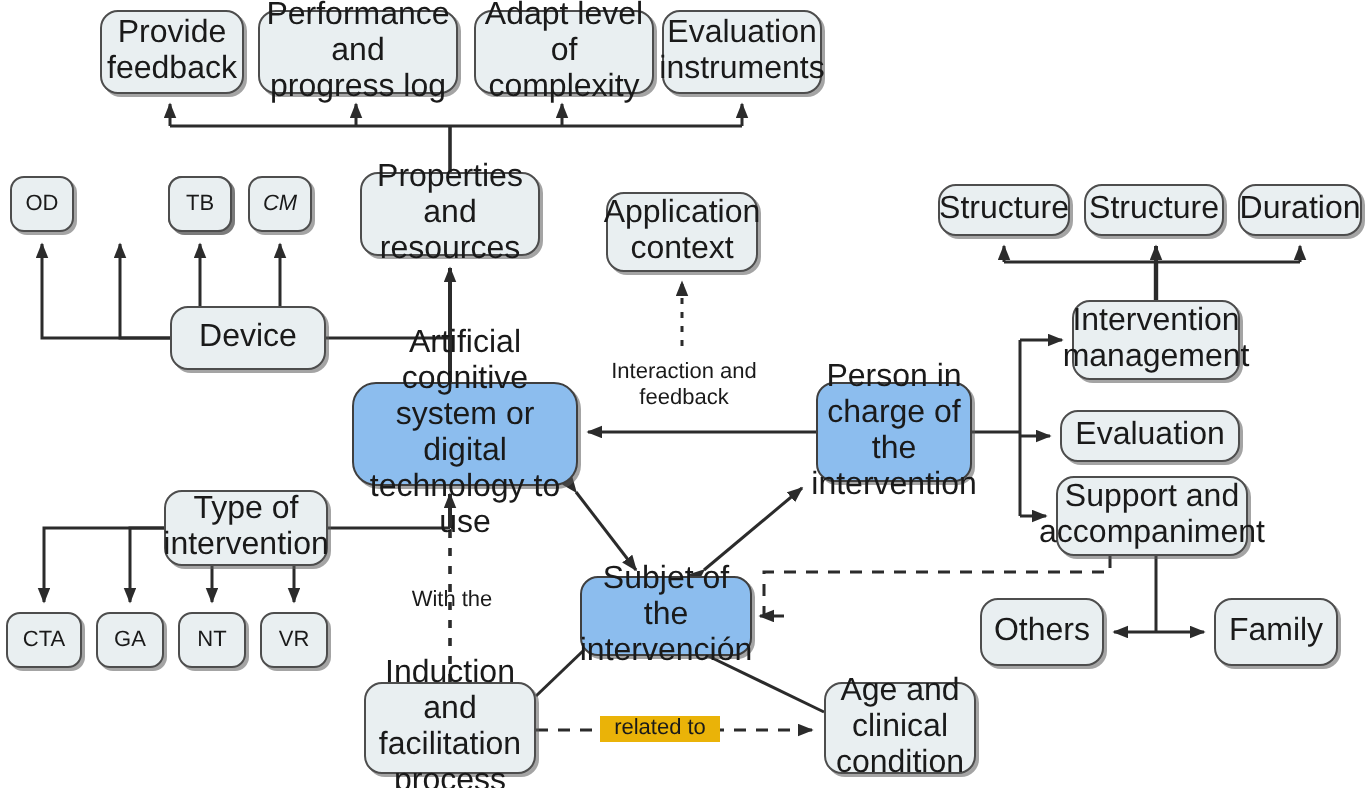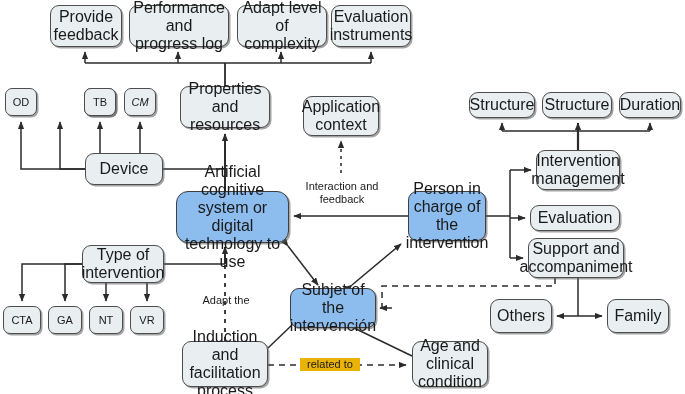--- a/index.html
+++ b/index.html
@@ -166,16 +166,16 @@
 
   <div class="node" style="left:182px;top:341px;width:86px;height:46px;">Induction and
 facilitation
 process</div>
   <div class="node" style="left:412px;top:341px;width:76px;height:46px;">Age and
 clinical
 condition</div>
 
   <div class="elabel" style="left:295px;top:180px;width:94px;">Interaction and
 feedback</div>
-  <div class="elabel" style="left:196px;top:294px;width:60px;">Adapt the</div>
+  <div class="elabel" style="left:196px;top:294px;width:60px;">With the</div>
   <div class="elabel" style="left:300px;top:358px;width:60px;background:#eab308;">related to</div>
 
 </div>
 
 </body></html>

